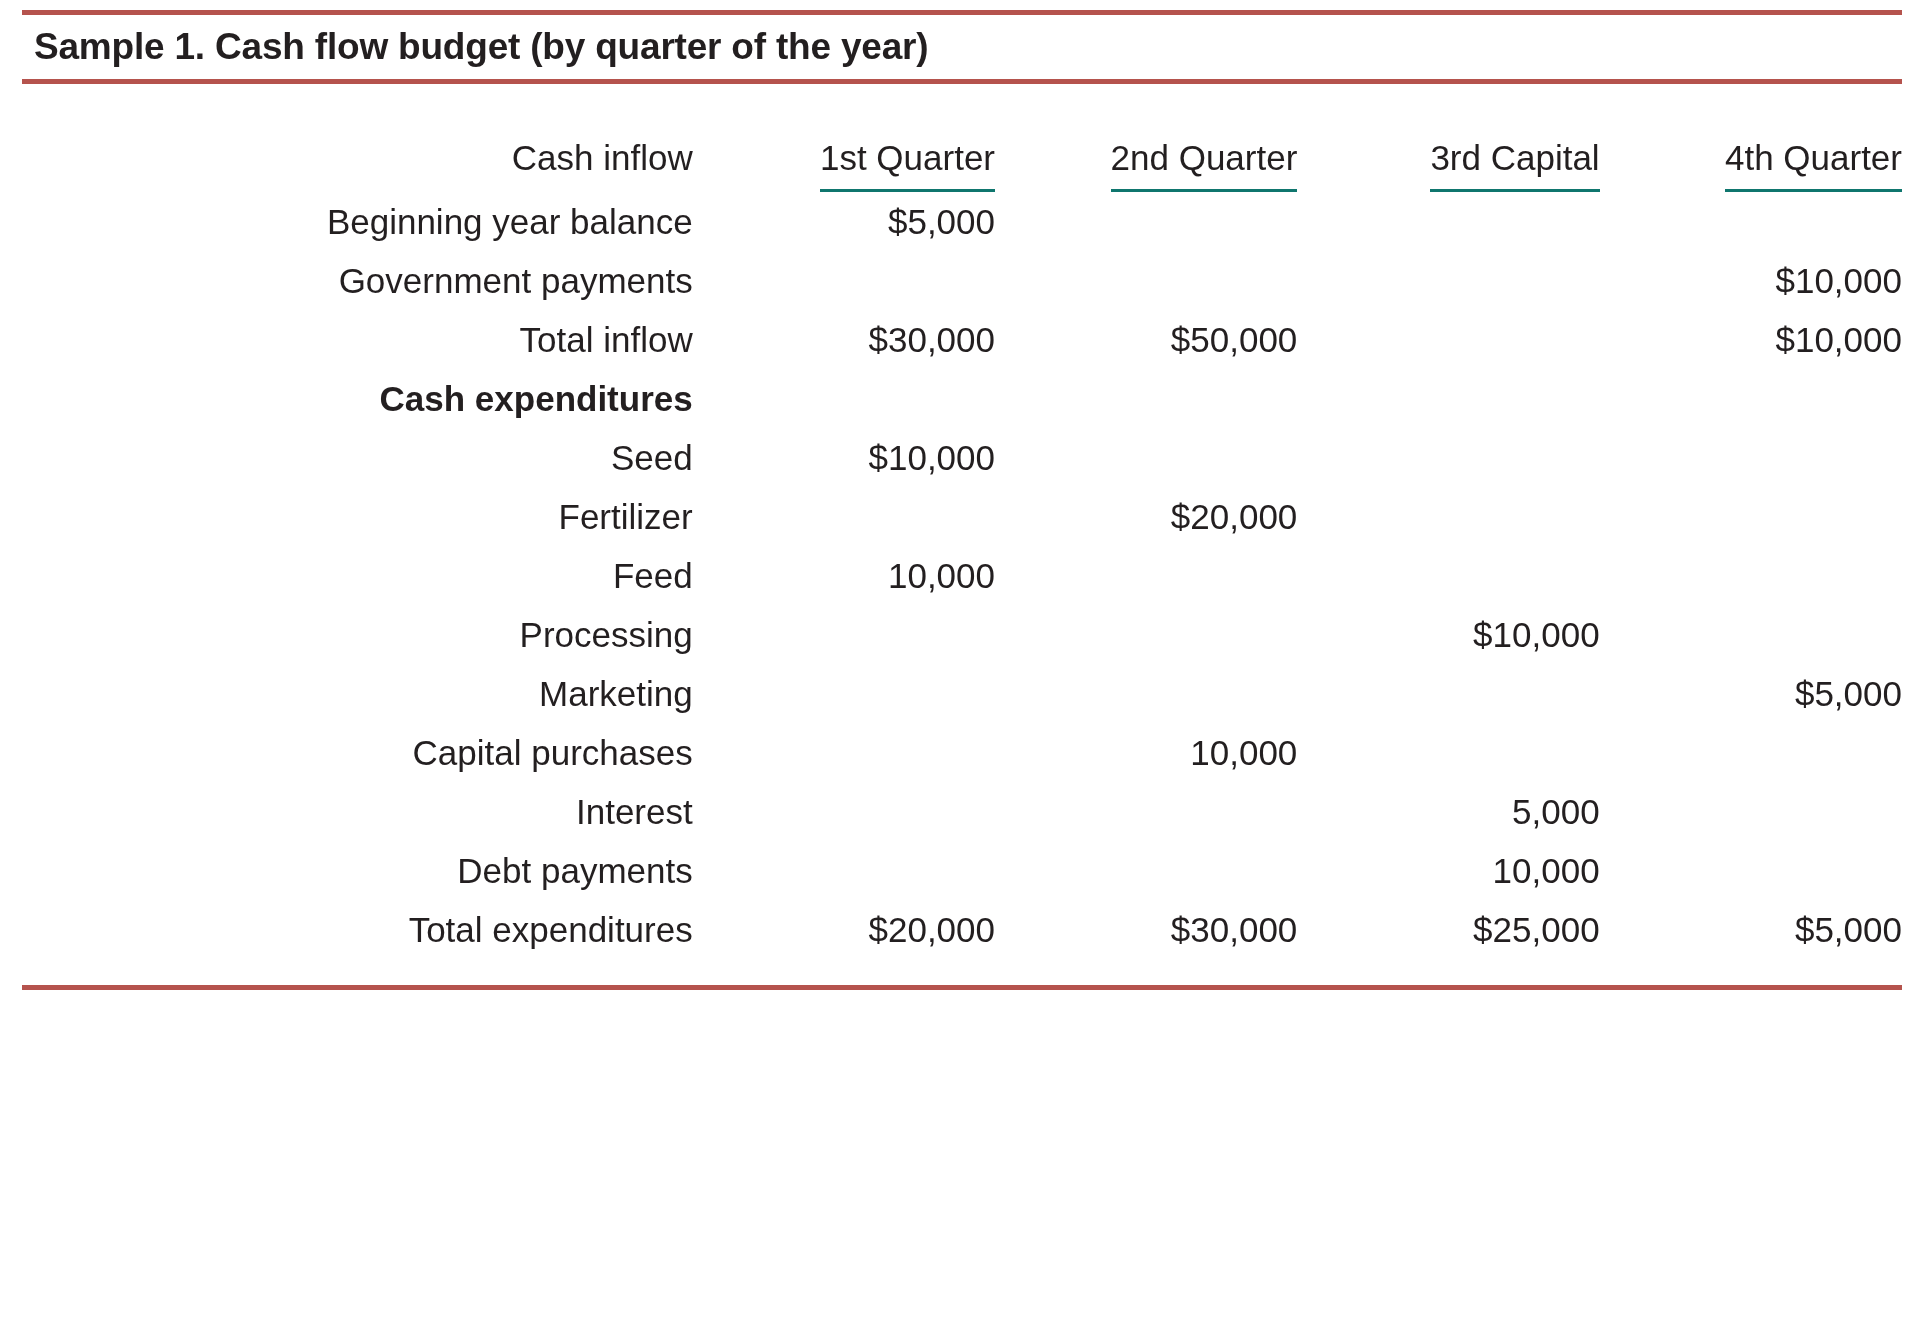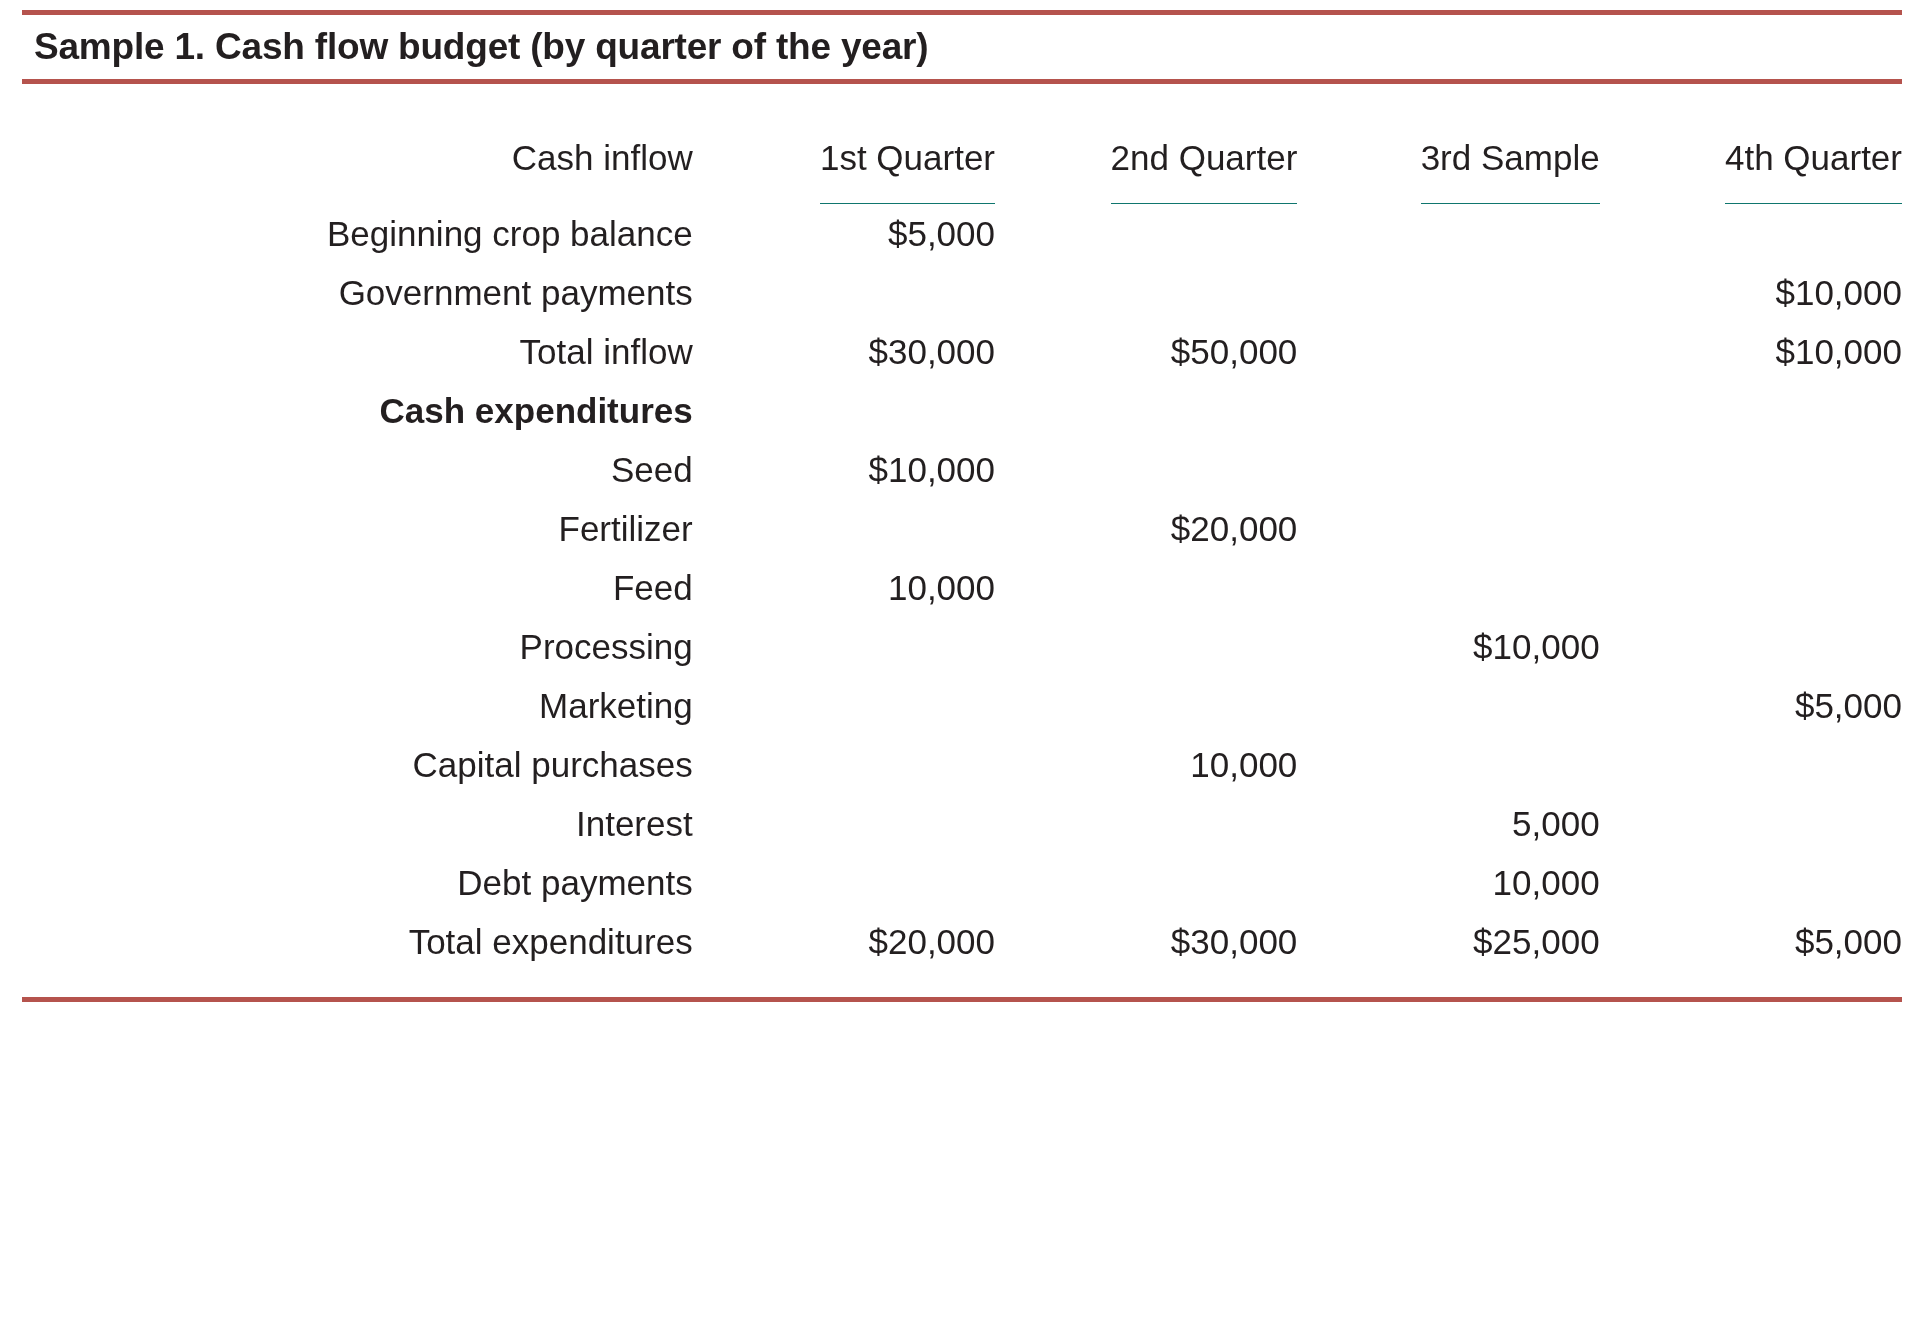--- a/index.html
+++ b/index.html
@@ -67,22 +67,22 @@
     text-align: left;
     font-weight: bold;
     font-size: 35px;
   }
   .hdr-q {
     font-weight: bold;
     font-size: 35px;
     text-align: right;
   }
   .hdr-q span {
-    border-bottom: 1px solid #0f766e;
-    padding-bottom: 16px;
+    border-bottom: 3px solid #0f766e;
+    padding-bottom: 2px;
     display: inline-block;
   }
 
   
   .lbl        { text-align: left; padding-left: 0; }
   .lbl.section{ font-weight: bold; }
   .lbl.item   { padding-left: 28px; }
   .lbl.total  { padding-left: 40px; }
   .lbl.grand  { font-weight: bold; }
 
@@ -108,27 +108,27 @@
         <col class="c-q">
         <col class="c-q">
         <col class="c-q">
         <col class="c-q">
     </colgroup>
     <thead>
       <tr>
         <th class="hdr-label">Cash inflow</th>
         <th class="hdr-q"><span>1st Quarter</span></th>
         <th class="hdr-q"><span>2nd Quarter</span></th>
-        <th class="hdr-q"><span>3rd Sample</span></th>
+        <th class="hdr-q"><span>3rd Capital</span></th>
         <th class="hdr-q"><span>4th Quarter</span></th>
       </tr>
     </thead>
     <tbody>
         <tr>
-          <td class="lbl item">Beginning crop balance</td>
+          <td class="lbl item">Beginning year balance</td>
           <td class="val">$5,000</td>
           <td class="val"></td>
           <td class="val"></td>
           <td class="val"></td>
         </tr>
         <tr>
           <td class="lbl item">Government payments</td>
           <td class="val"></td>
           <td class="val"></td>
           <td class="val"></td>

